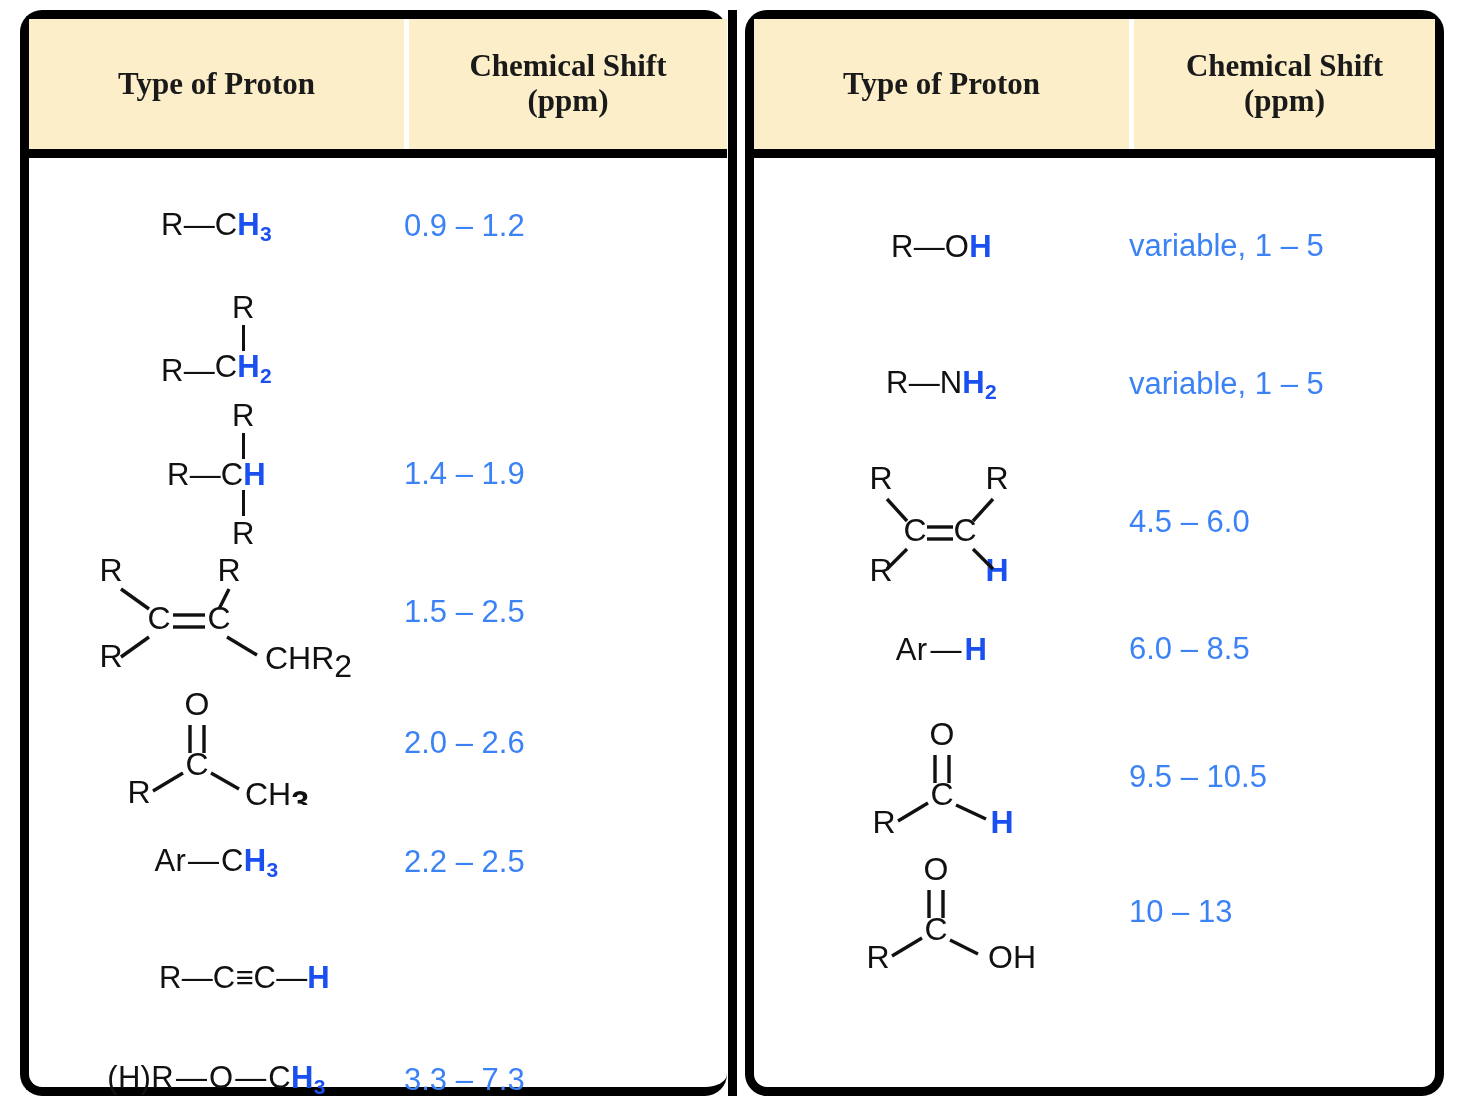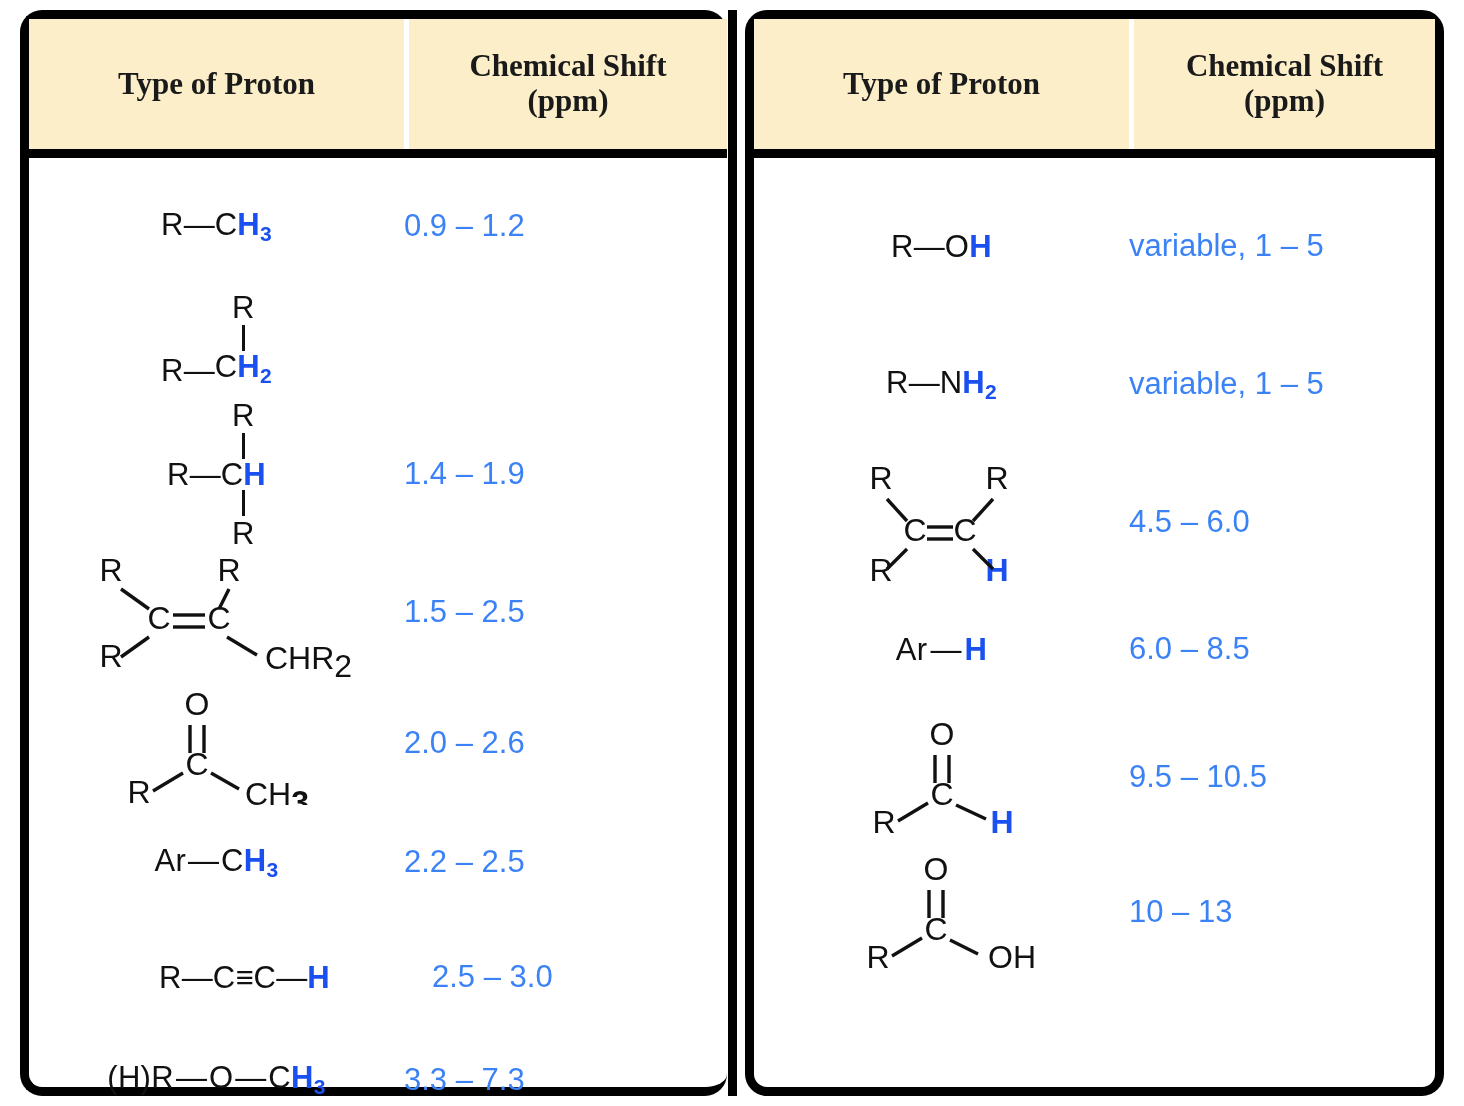--- a/index.html
+++ b/index.html
@@ -233,21 +233,20 @@
         <div class="cell-struct">
           <span class="chem"><span>Ar</span><span class="bond" style="margin:0 2px;">—</span><span>C</span><span class="hl">H</span><span class="sub-b">3</span></span>
         </div>
         <div class="cell-shift">2.2 – 2.5</div>
       </div>
 
       <div class="row" style="height:120px;padding-left:28px;">
         <div class="cell-struct">
           <span class="chem"><span>R</span><span class="bond">—</span><span>C</span><span class="bond">≡</span><span>C</span><span class="bond">—</span><span class="hl">H</span></span>
         </div>
-        <div class="cell-shift">2.5 – 3.0</div>
       </div>
 
       <div class="row" style="height:85px;">
         <div class="cell-struct">
           <span class="chem"><span>(H)R</span><span class="bond" style="margin:0 2px;">—</span><span>O</span><span class="bond" style="margin:0 2px;">—</span><span>C</span><span class="hl">H</span><span class="sub-b">3</span></span>
         </div>
         <div class="cell-shift">3.3 – 7.3</div>
       </div>
 
     </div>

